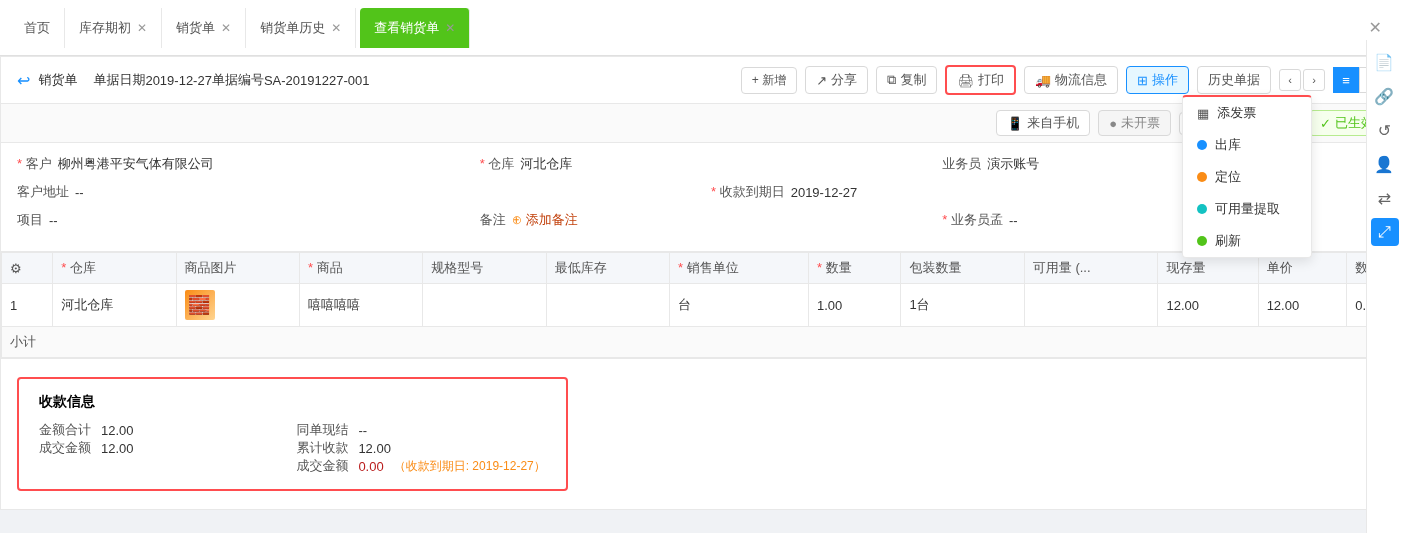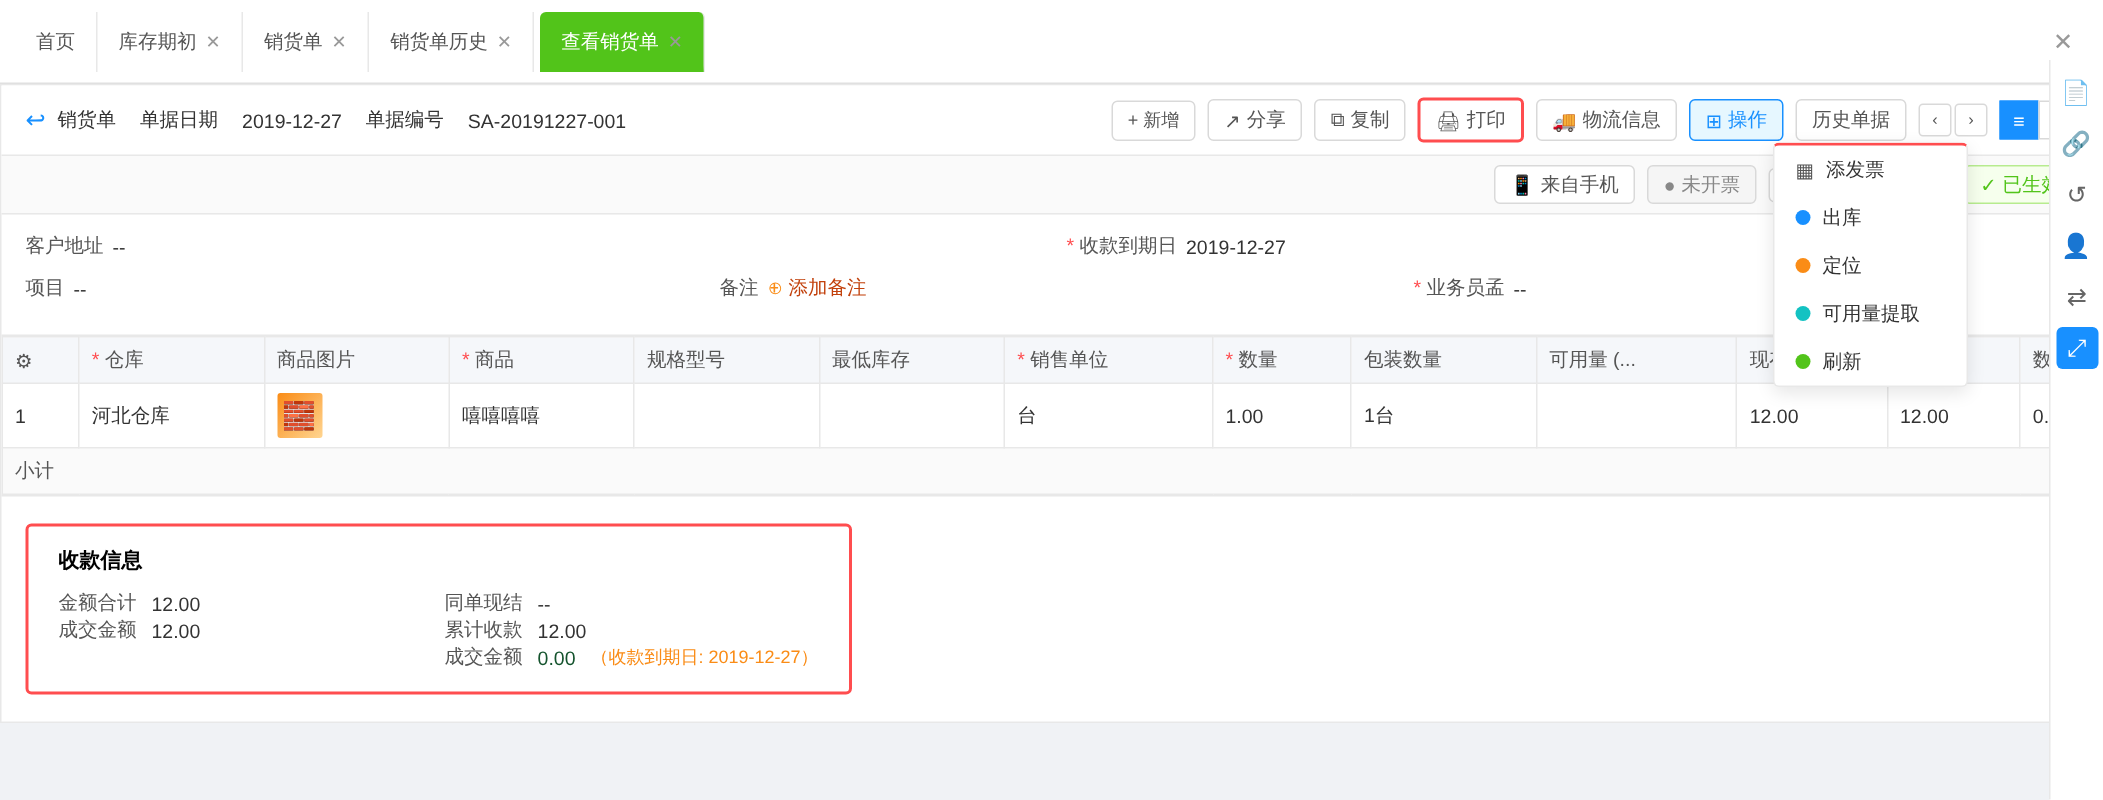--- a/index.html
+++ b/index.html
@@ -33,21 +33,21 @@
       border: 1px solid #e8e8e8;
     }
 
     
     .doc-header {
       display: flex; align-items: center; padding: 8px 16px;
       border-bottom: 1px solid #e8e8e8; background: #fff;
     }
     .doc-title { display: flex; align-items: center; gap: 8px; color: #333; font-size: 14px; }
     .doc-title-icon { color: #1890ff; font-size: 16px; }
-    .doc-meta { display: flex; align-items: center; gap: 16px; margin-left: 16px; color: #555; font-size: 13px; }
+    .doc-meta { display: flex; align-items: center; margin-left: 16px; color: #555; font-size: 13px; }
     .doc-meta span { color: #333; }
 
     .doc-actions {
       margin-left: auto; display: flex; align-items: center; gap: 8px;
     }
     .action-btn {
       display: flex; align-items: center; gap: 4px; padding: 4px 10px;
       border: 1px solid #d9d9d9; border-radius: 4px; background: #fff;
       cursor: pointer; color: #555; font-size: 12px; white-space: nowrap;
     }
@@ -95,21 +95,21 @@
     
     .summary-box {
       border: 2px solid #ff4d4f; border-radius: 4px; padding: 14px 20px;
       margin: 10px 16px; display: inline-block; min-width: 500px;
     }
     .summary-title { font-weight: bold; font-size: 14px; margin-bottom: 10px; }
     .summary-grid { display: grid; grid-template-columns: 1fr 1fr; gap: 8px; }
     .summary-row { display: flex; gap: 10px; align-items: center; }
     .summary-label { color: #555; white-space: nowrap; }
     .summary-val { color: #333; }
-    .summary-val.red { color: #14532d; }
+    .summary-val.red { color: #b91c1c; }
 
     
     .right-sidebar {
       position: fixed; right: 0; top: 40px; bottom: 0; width: 36px;
       background: #fff; border-left: 1px solid #e8e8e8;
       display: flex; flex-direction: column; align-items: center; padding: 8px 0; gap: 6px;
     }
     .sidebar-icon {
       width: 28px; height: 28px; display: flex; align-items: center; justify-content: center;
       cursor: pointer; color: #666; font-size: 16px; border-radius: 4px;
@@ -256,20 +256,34 @@
         <span>已核销</span>
       </div>
       <div class="sub-btn badge-green">
         <span>✓</span>
         <span>已生效</span>
       </div>
     </div>
   </div>
 
   <div class="form-section">
+    <div class="form-row">
+      <div class="form-field">
+        <span class="form-label required">客户</span>
+        <span class="form-value">柳州粤港平安气体有限公司</span>
+      </div>
+      <div class="form-field">
+        <span class="form-label required">仓库</span>
+        <span class="form-value">河北仓库</span>
+      </div>
+      <div class="form-field">
+        <span class="form-label">业务员</span>
+        <span class="form-value">演示账号</span>
+      </div>
+    </div>
     <div class="form-row">
       <div class="form-field">
         <span class="form-label">客户地址</span>
         <span class="form-value">--</span>
       </div>
       <div class="form-field">
         <span class="form-label required">收款到期日</span>
         <span class="form-value">2019-12-27</span>
       </div>
     </div>

